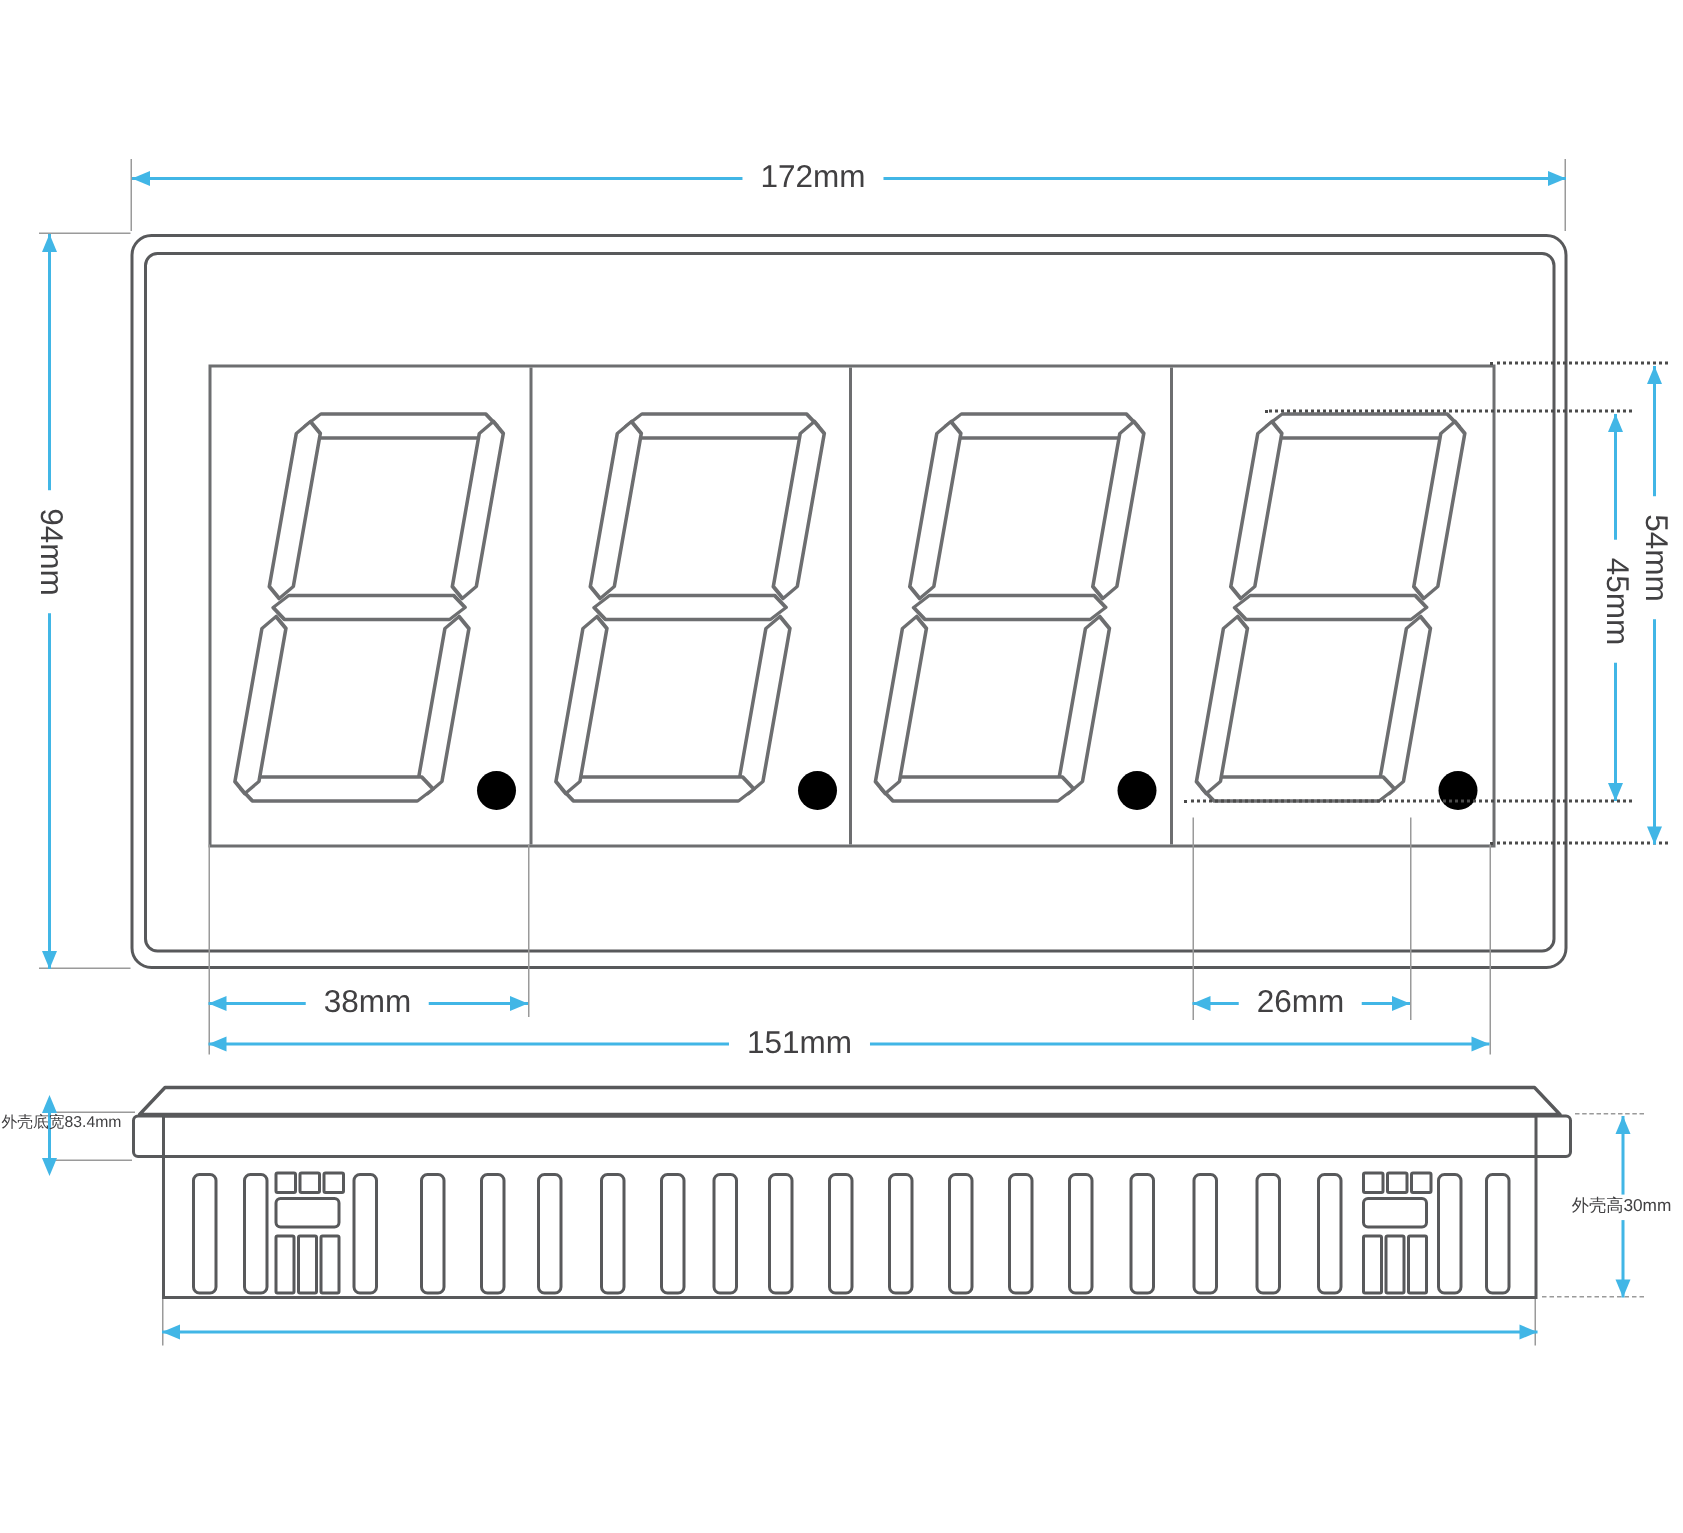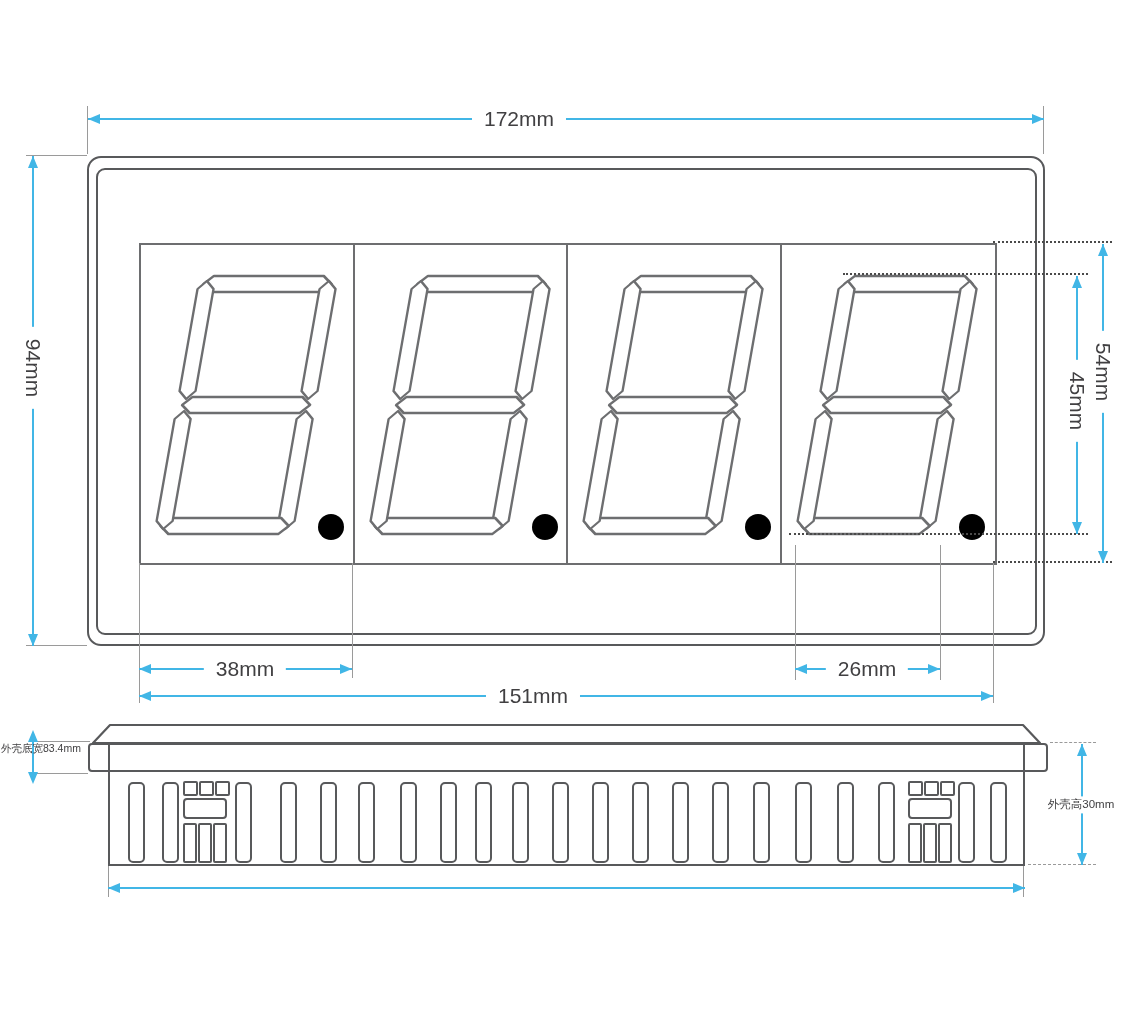--- a/index.html
+++ b/index.html
@@ -108,21 +108,21 @@
             <polygon points="6,130 15,122 125,122 134,130 125,138 15,138" fill="#ffffff" stroke="#6d6e70" stroke-width="2.4" stroke-linejoin="round"></polygon>
           </g>
         </svg><div class="dp-dot" style="left: 177px; top: 269px;"></div></div>
     </div>
 
   <div class="extv" style="left:87px;top:106px;height:48px;"></div>
   <div class="extv" style="left:1043px;top:106px;height:48px;"></div>
   <div class="hl" style="left:88px;top:118px;width:956px;"></div>
   <div class="arrow ar-l" style="left:88px;top:114px;"></div>
   <div class="arrow ar-r" style="left:1032px;top:114px;"></div>
-  <div class="lbl" style="left:519px;top:119px;">172mm</div>
+  <div class="lbl" style="left:542px;top:119px;">172mm</div>
 
   <div class="exth" style="left:26px;top:155px;width:61px;"></div>
   <div class="exth" style="left:26px;top:645px;width:61px;"></div>
   <div class="vl" style="left:32px;top:156px;height:490px;"></div>
   <div class="arrow ar-u" style="left:28px;top:156px;"></div>
   <div class="arrow ar-d" style="left:28px;top:634px;"></div>
   <div class="lbl lbl-v" style="left:33px;top:368px;">94mm</div>
 
   <div class="doth" style="left:993px;top:241px;width:119px;"></div>
   <div class="doth" style="left:993px;top:561px;width:119px;"></div>

